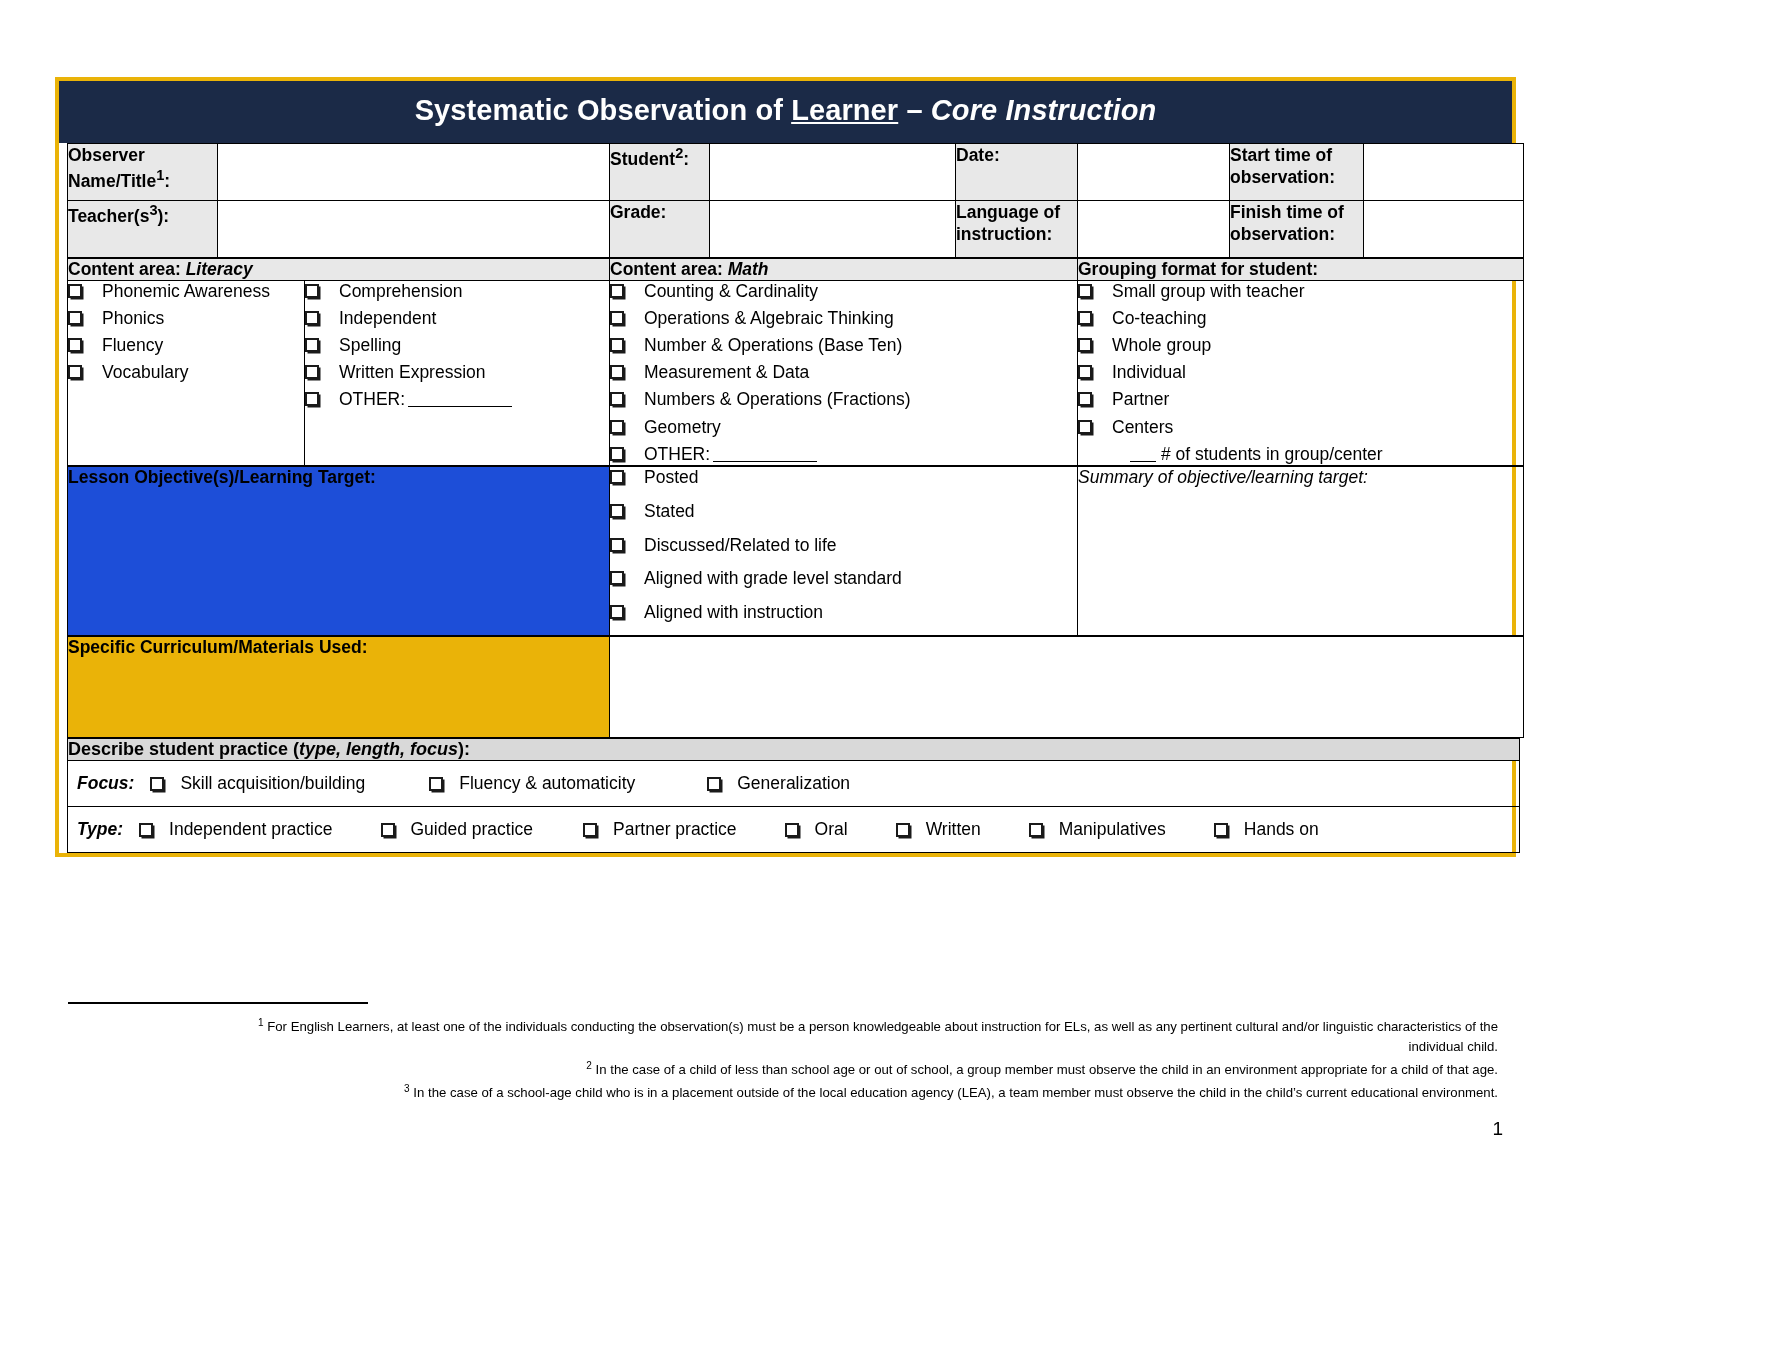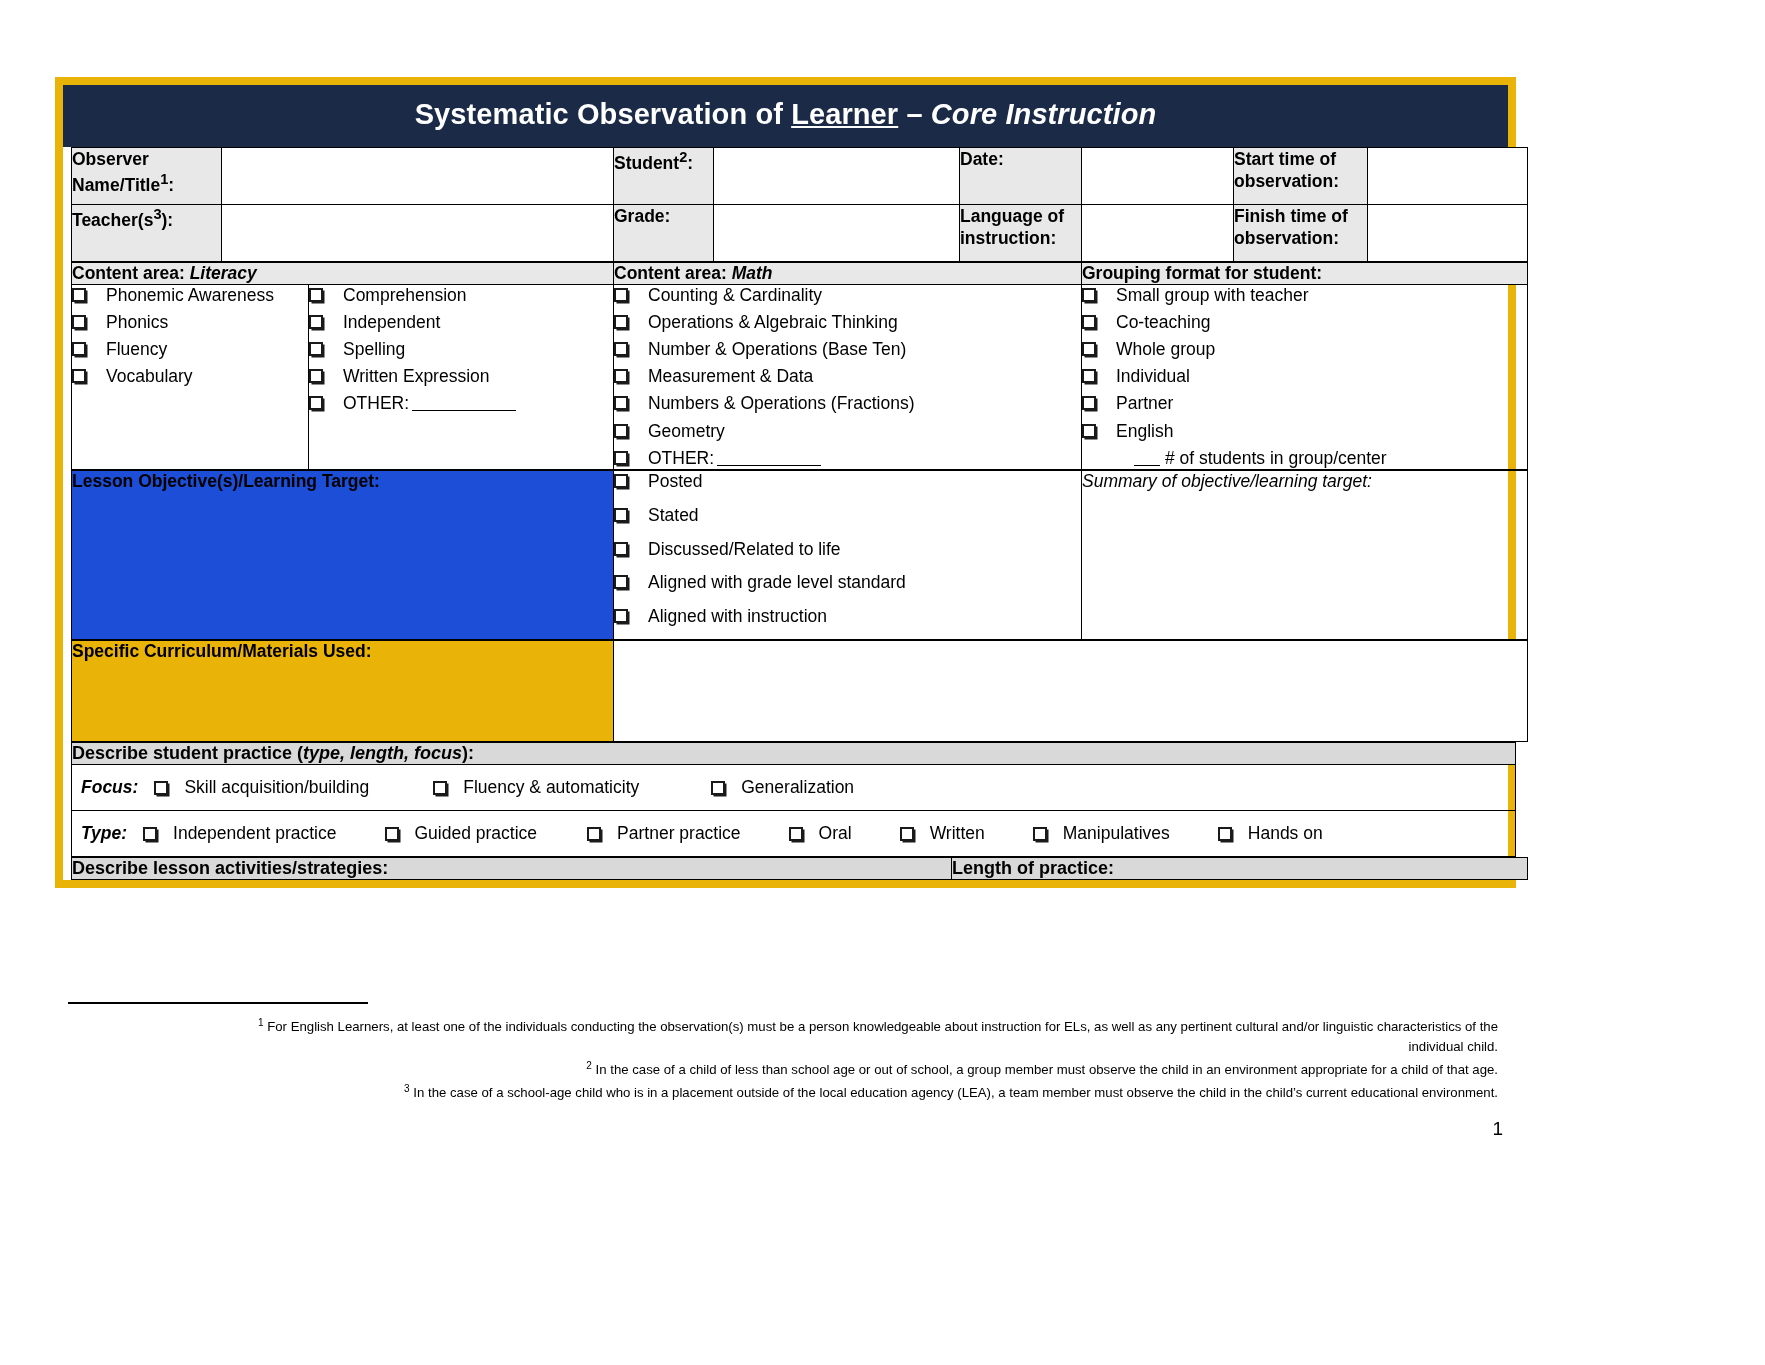--- a/index.html
+++ b/index.html
@@ -19,21 +19,21 @@
     width: 1765px;
     height: 1365px;
     background: #ffffff;
     box-sizing: border-box;
   }
   .sheet {
     position: absolute;
     left: 55px;
     top: 77px;
     width: 1461px;
-    border: 8px solid #eab308;
+    border: 4px solid #eab308;
     box-sizing: border-box;
     background: #ffffff;
   }
 
   
   .titlebar {
     background: #1b2a47;
     color: #ffffff;
     text-align: center;
     padding: 14px 8px 16px 8px;
@@ -370,21 +370,21 @@
           <div class="ckrow">
                 <span class="cbox"></span>
                 <span class="cktext">Individual</span>
               </div>
           <div class="ckrow">
                 <span class="cbox"></span>
                 <span class="cktext">Partner</span>
               </div>
           <div class="ckrow">
                 <span class="cbox"></span>
-                <span class="cktext">English</span>
+                <span class="cktext">Centers</span>
               </div>
           <div class="subnote"><span class="ul-short"></span> <span># of students in group/center</span></div>
         </td>
       </tr>
     </tbody>
       </table>
 
     <table class="grid">
       <colgroup>
         <col style="width:542px">
@@ -493,32 +493,20 @@
             <span class="ft-item">
                   <span class="cbox"></span>
                   <span class="cktext">Hands on</span>
                 </span>
           </div>
         </td>
       </tr>
     </tbody>
       </table>
 
-    <table class="grid bottomband">
-      <colgroup>
-        <col style="width:880px">
-        <col style="width:576px">
-      </colgroup>
-      <tbody>
-          <tr>
-        <td>Describe lesson activities/strategies:</td>
-        <td>Length of practice:</td>
-      </tr>
-    </tbody>
-      </table>
 
   </div>
 
   <div class="footnotes">
     <div class="fnrule"></div>
     <div class="fn">
       <sup>1</sup>
       <span>For English Learners, at least one of the individuals conducting the observation(s) must be a person knowledgeable about instruction for ELs, as well as any pertinent cultural and/or linguistic characteristics of the</span>
       <div class="fn-indent">individual child.</div>
     </div>

